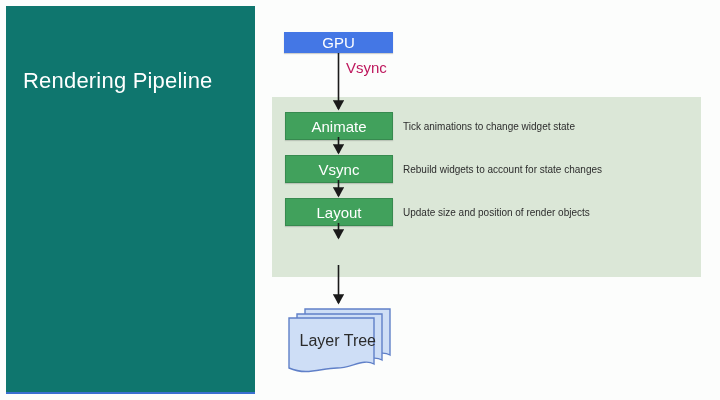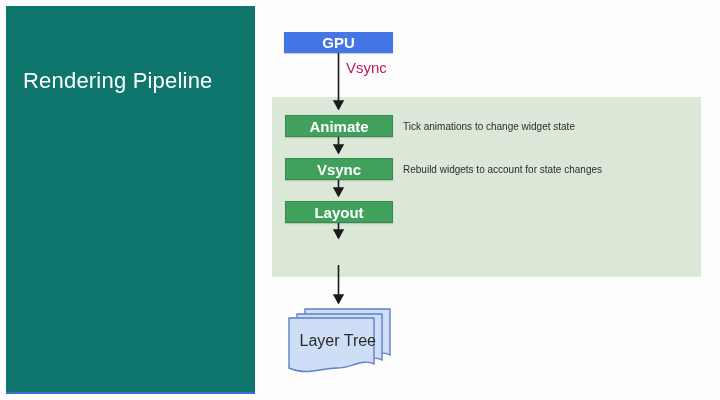--- a/index.html
+++ b/index.html
@@ -15,39 +15,37 @@
   }
   .page-title{
     position:absolute;left:17px;top:62px;width:220px;
     color:#ffffff;font-size:22px;font-weight:400;letter-spacing:.2px;
   }
   .gpu-node{
     position:absolute;left:284px;top:32px;width:109px;height:21px;
     background:#4477e5;color:#fff;font-size:15px;
     display:flex;align-items:center;justify-content:center;
     box-shadow:0 1px 1px rgba(0,0,0,.18);
-    font-weight:bold;
   }
   .vsync-label{
     position:absolute;left:346px;top:59px;font-size:15px;color:#be185d;
   }
   .pipeline-container{
     position:absolute;left:272px;top:97px;width:429px;height:180px;
     background:#dbe7d7;
   }
   .stage-row{
     position:absolute;left:285px;height:22px;display:flex;align-items:center;
   }
   .stage-box{
-    width:108px;height:22px;box-sizing:border-box;
+    width:108px;height:28px;box-sizing:border-box;
     background:#41a15c;border:1px solid #378a4f;
     color:#fff;font-size:15px;
     display:flex;align-items:center;justify-content:center;
     box-shadow:0 1px 1px rgba(0,0,0,.15);
-    font-weight:bold;
   }
   .stage-desc{
     margin-left:10px;font-size:10px;color:#2d2d2d;white-space:nowrap;
   }
   .row-0{top:115px}.row-1{top:158px}.row-2{top:201px}.row-3{top:243px}
   .arrow-layer{position:absolute;left:0;top:0;width:720px;height:400px;pointer-events:none;}
   .layer-tree-label{
     position:absolute;left:291px;top:332px;width:85px;text-align:right;
     font-size:16px;color:#2b2b2b;
   }
@@ -68,20 +66,21 @@
 <div class="stage-row row-0">
   <div class="stage-box">Animate</div>
   <div class="stage-desc">Tick animations to change widget state</div>
 </div>
 <div class="stage-row row-1">
   <div class="stage-box">Vsync</div>
   <div class="stage-desc">Rebuild widgets to account for state changes</div>
 </div>
 <div class="stage-row row-2">
   <div class="stage-box">Layout</div>
+  <div class="stage-desc">Update size and position of render objects</div>
 </div>
 <div class="stage-row row-3">
 </div>
 
 <svg class="arrow-layer" viewBox="0 0 720 400">
   <defs>
     <marker id="ah" markerWidth="7" markerHeight="7" refX="5.5" refY="3.5" orient="auto">
       <path d="M0,0 L6.5,3.5 L0,7 Z" fill="#1a1a1a"></path>
     </marker>
   </defs>

